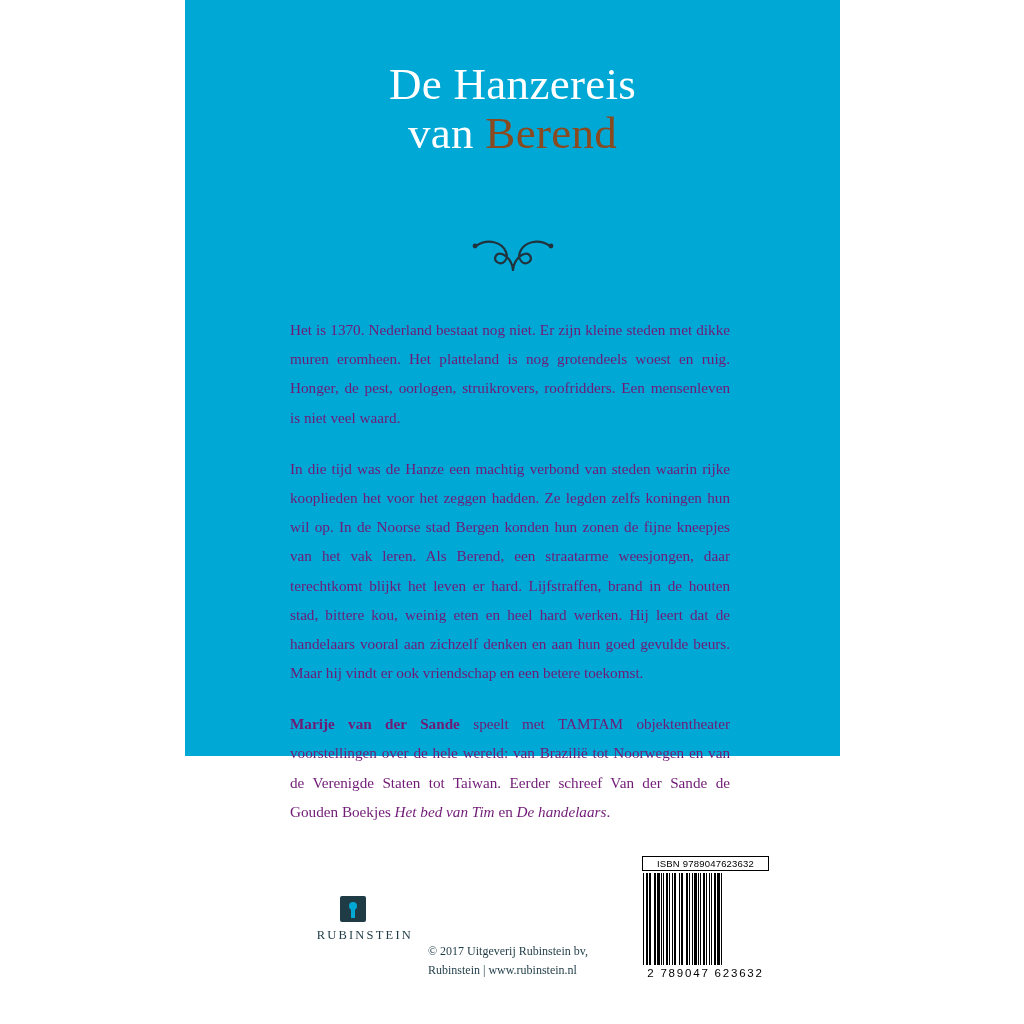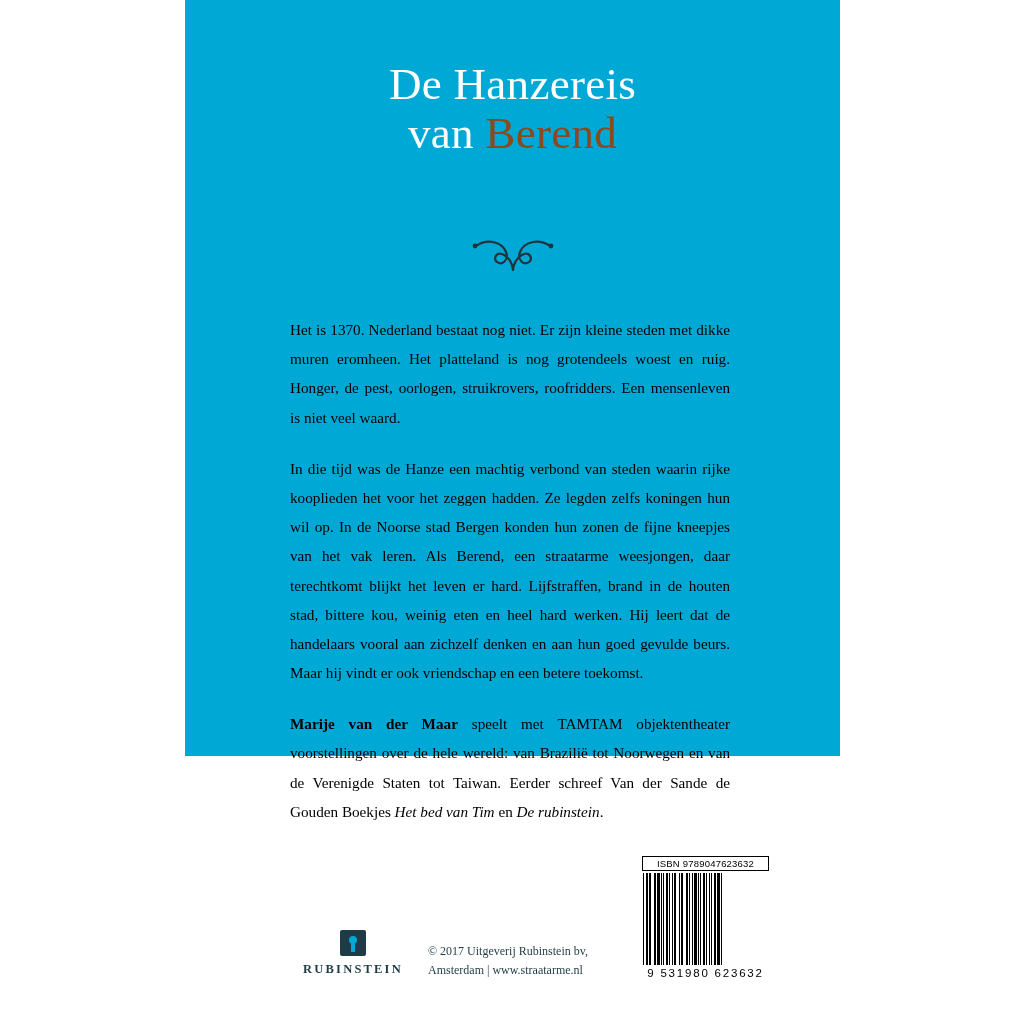--- a/index.html
+++ b/index.html
@@ -70,40 +70,39 @@
     color: #2c3c46;
   }
   .ornament svg { display: inline-block; }
 
   
   .copy {
     position: absolute;
     left: 105px;
     top: 315px;
     width: 440px;
-    color: #000000;
+    color: #701a75;
     font-family: "Liberation Serif", serif;
     font-size: 15.2px;
     line-height: 1.92;
     text-align: justify;
   }
   .copy p { margin: 0 0 22px 0; }
   .copy p:last-child { margin-bottom: 0; }
   .author-name { font-weight: bold; }
   .ital { font-style: italic; }
 
   
   .publisher {
     position: absolute;
     left: 108px;
-    top: 930px;
+    top: 896px;
     width: 120px;
-    text-align: center;
+    text-align: right;
     color: #1f3b45;
-    font-weight: bold;
   }
   .publisher-mark {
     width: 26px;
     height: 26px;
     margin: 0 auto 6px auto;
     position: relative;
   }
   .publisher-mark .sq {
     position: absolute;
     left: 0; top: 0;
@@ -198,35 +197,35 @@
         <path d="M18 14 C 30 6, 44 10, 48 20 C 51 28, 44 34, 39 30 C 35 27, 38 20, 44 22 C 52 25, 55 34, 55 38" stroke="#21333d" stroke-width="2.2" stroke-linecap="round" fill="none"></path>
         <path d="M92 14 C 80 6, 66 10, 62 20 C 59 28, 66 34, 71 30 C 75 27, 72 20, 66 22 C 58 25, 55 34, 55 38" stroke="#21333d" stroke-width="2.2" stroke-linecap="round" fill="none"></path>
         <circle cx="17" cy="14" r="2.4" fill="#21333d"></circle>
         <circle cx="93" cy="14" r="2.4" fill="#21333d"></circle>
       </svg>
     </div>
 
     <div class="copy">
       <p>Het is 1370. Nederland bestaat nog niet. Er zijn kleine steden met dikke muren eromheen. Het platteland is nog grotendeels woest en ruig. Honger, de pest, oorlogen, struikrovers, roofridders. Een mensenleven is niet veel waard.</p>
       <p>In die tijd was de Hanze een machtig verbond van steden waarin rijke kooplieden het voor het zeggen hadden. Ze legden zelfs koningen hun wil op. In de Noorse stad Bergen konden hun zonen de fijne kneepjes van het vak leren. Als Berend, een straatarme weesjongen, daar terechtkomt blijkt het leven er hard. Lijfstraffen, brand in de houten stad, bittere kou, weinig eten en heel hard werken. Hij leert dat de handelaars vooral aan zichzelf denken en aan hun goed gevulde beurs. Maar hij vindt er ook vriendschap en een betere toekomst.</p>
-      <p><span class="author-name">Marije van der Maar</span><span> speelt met TAMTAM objektentheater voorstellingen over de hele wereld: van Brazilië tot Noorwegen en van de Verenigde Staten tot Taiwan. Eerder schreef Van der Sande de Gouden Boekjes </span><span class="ital">Het bed van Tim</span><span> en </span><span class="ital">De rubinstein</span><span>.</span></p>
+      <p><span class="author-name">Marije van der Sande</span><span> speelt met TAMTAM objektentheater voorstellingen over de hele wereld: van Brazilië tot Noorwegen en van de Verenigde Staten tot Taiwan. Eerder schreef Van der Sande de Gouden Boekjes </span><span class="ital">Het bed van Tim</span><span> en </span><span class="ital">De handelaars</span><span>.</span></p>
     </div>
 
     <div class="publisher">
       <div class="publisher-mark">
         <span class="sq"></span>
         <span class="dot"></span>
         <span class="stem"></span>
       </div>
       <div class="publisher-name">RUBINSTEIN</div>
     </div>
 
     <div class="copyright">
       <div>© 2017 Uitgeverij Rubinstein bv,</div>
-      <div>Amsterdam | www.straatarme.nl</div>
+      <div>Rubinstein | www.rubinstein.nl</div>
     </div>
 
     <div class="barcode-box">
       <div class="isbn-text">ISBN 9789047623632</div>
       <div class="bars" id="bars">
           <span class="bar" style="width: 1px; background: rgb(0, 0, 0);"></span>
           <span class="bar" style="width: 2px; background: transparent;"></span>
           <span class="bar" style="width: 2px; background: rgb(0, 0, 0);"></span>
           <span class="bar" style="width: 1px; background: transparent;"></span>
           <span class="bar" style="width: 2px; background: rgb(0, 0, 0);"></span>
@@ -271,17 +270,17 @@
           <span class="bar" style="width: 1px; background: transparent;"></span>
           <span class="bar" style="width: 1px; background: rgb(0, 0, 0);"></span>
           <span class="bar" style="width: 2px; background: transparent;"></span>
           <span class="bar" style="width: 2px; background: rgb(0, 0, 0);"></span>
           <span class="bar" style="width: 1px; background: transparent;"></span>
           <span class="bar" style="width: 3px; background: rgb(0, 0, 0);"></span>
           <span class="bar" style="width: 1px; background: transparent;"></span>
           <span class="bar" style="width: 1px; background: rgb(0, 0, 0);"></span>
           <span class="bar" style="width: 1px; background: transparent;"></span>
         </div>
-      <div class="barcode-digits">9 531980 623632</div>
+      <div class="barcode-digits">2 789047 623632</div>
     </div>
 
   </div>
 </div>
 
 </body></html>

